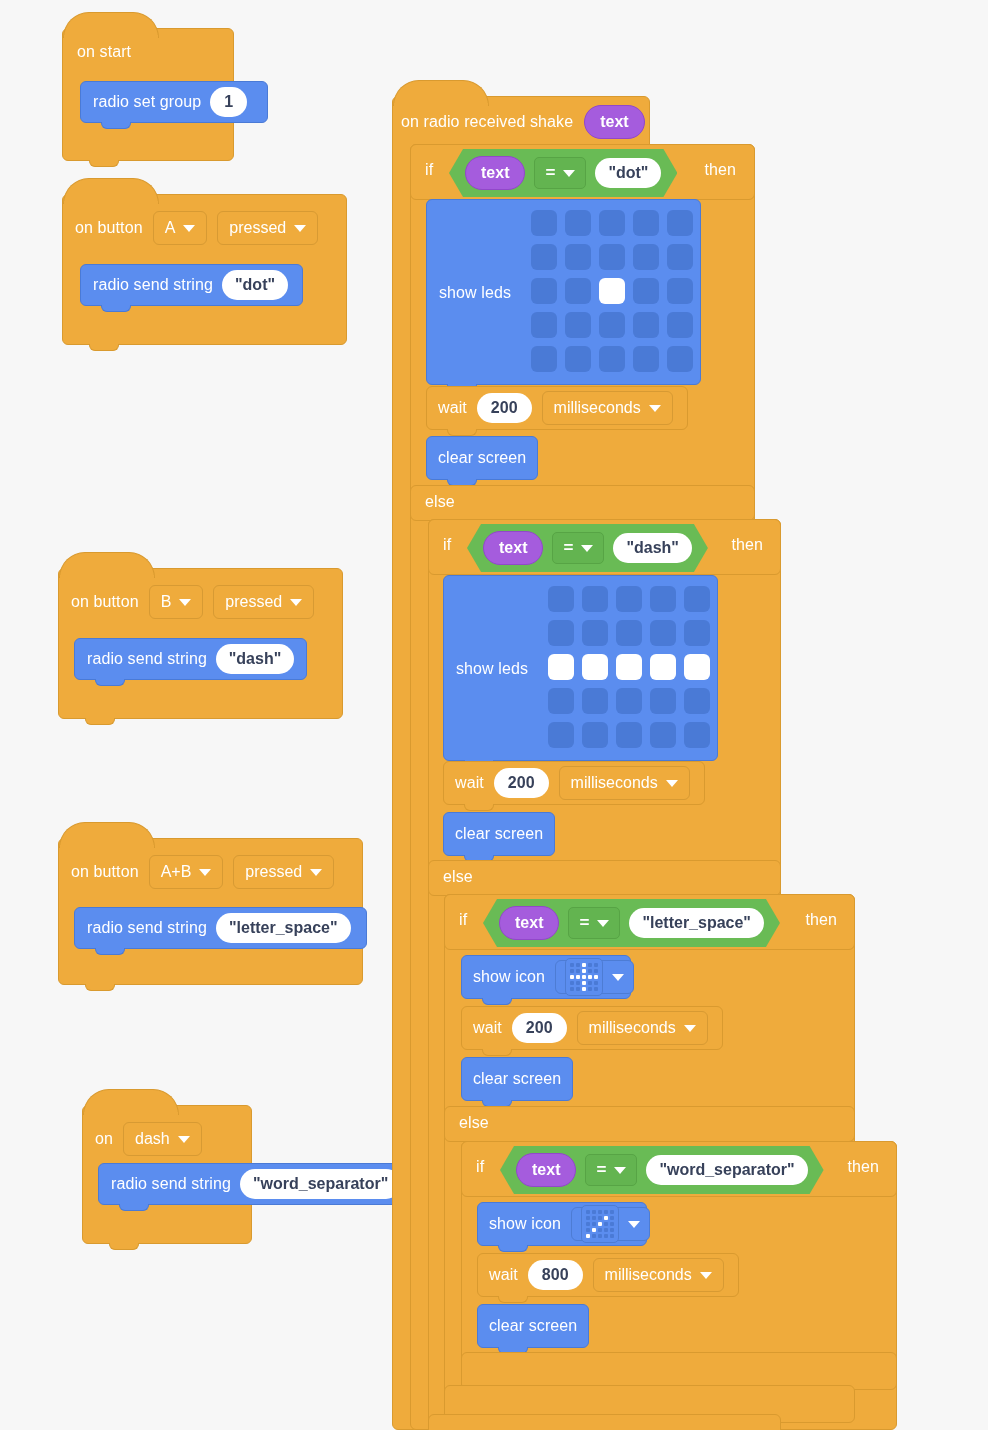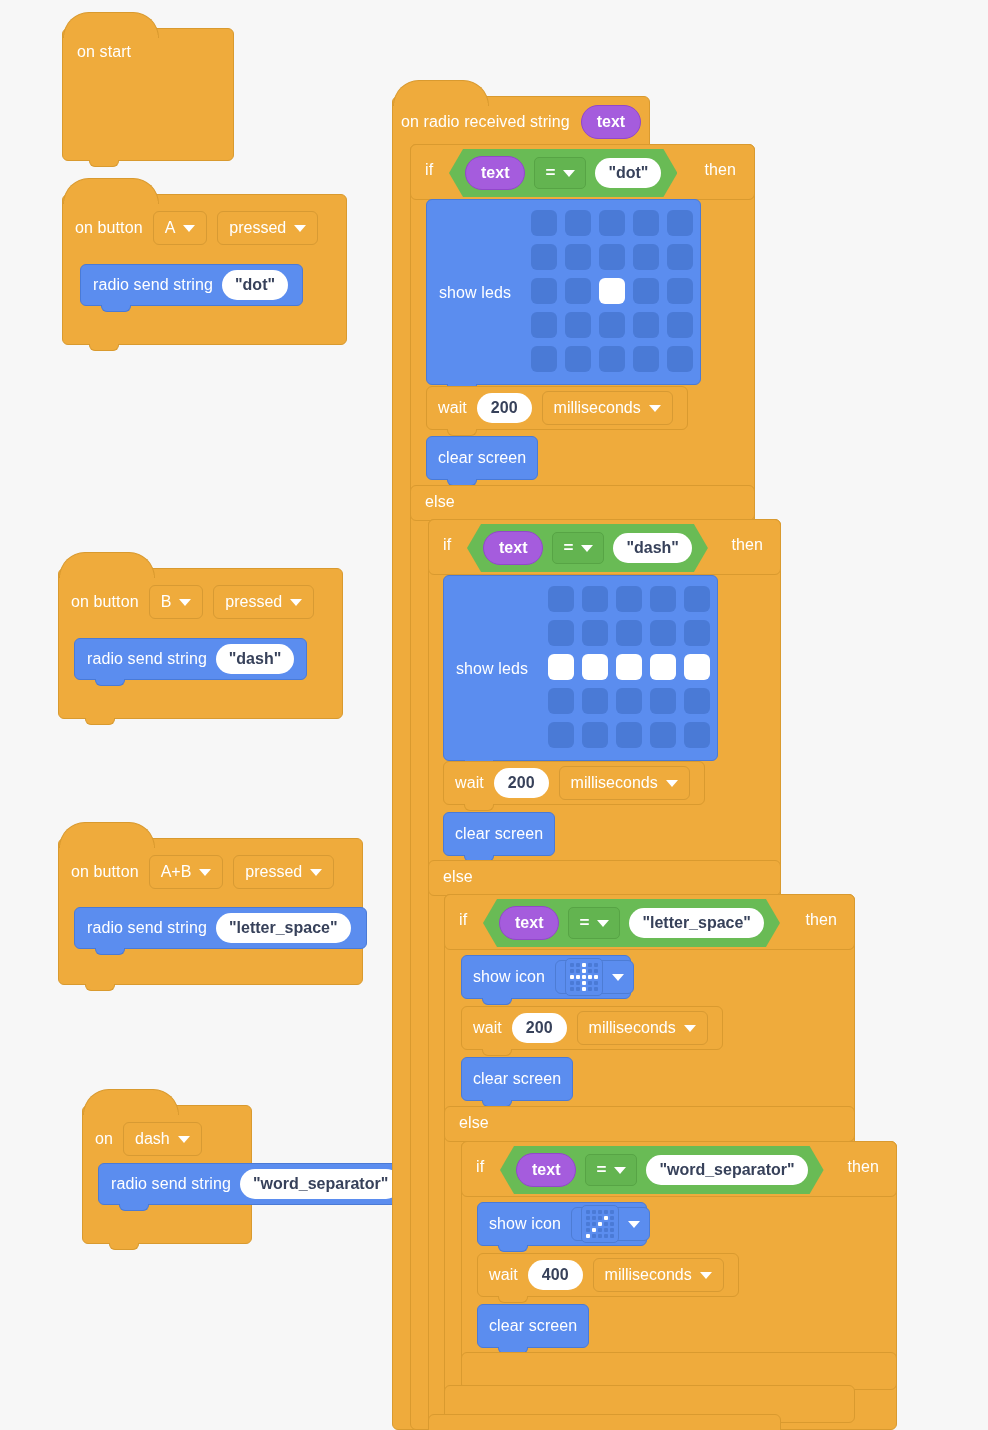--- a/index.html
+++ b/index.html
@@ -113,20 +113,27 @@
 
 <div class="canvas">
 
   <div class="blk evt hat" style="left:62px; top:28px; width:172px; height:133px;">
     <div class="hat-top"></div>
     <div style="position:absolute; left:14px; top:14px;">
       <span class="lbl">on start</span>
     </div>
     <div class="notch" style="left:26px; bottom:-7px;"></div>
   </div>
+  <div class="blk blue" style="left:80px; top:81px; width:188px; height:42px;">
+    <div class="row">
+      <span class="lbl">radio set group</span>
+      <span class="field num">1</span>
+    </div>
+    <div class="notch" style="left:20px; bottom:-7px;"></div>
+  </div>
 
   <div class="blk evt hat" style="left:62px; top:194px; width:285px; height:151px;">
     <div class="hat-top"></div>
     <div style="position:absolute; left:12px; top:16px; display:flex; align-items:center; gap:10px;">
       <span class="lbl">on button</span>
       <span class="dd">
         <span>A</span>
         <i class="caret"></i>
       </span>
       <span class="dd">
@@ -205,21 +212,21 @@
     <div class="row">
       <span class="lbl">radio send string</span>
       <span class="field">"word_separator"</span>
     </div>
     <div class="notch" style="left:20px; bottom:-7px;"></div>
   </div>
 
   <div class="blk evt hat" style="left:392px; top:96px; width:258px; height:1334px;">
     <div class="hat-top"></div>
     <div style="position:absolute; left:8px; top:8px; display:flex; align-items:center; gap:11px;">
-      <span class="lbl">on radio received string</span>
+      <span class="lbl">on radio received shake</span>
       <span class="varpill">text</span>
     </div>
   </div>
 
   <div class="blk evt" style="left:410px; top:144px; width:345px; height:1286px;"></div>
 
   <div class="blk evt" style="left:410px; top:144px; width:345px; height:56px;">
     <div style="position:absolute; left:14px; top:16px;">
       <span class="lbl">if</span>
     </div>
@@ -511,21 +518,21 @@
           </span>
         <i class="caret"></i>
       </span>
     </div>
     <div class="notch" style="left:20px; bottom:-7px;"></div>
   </div>
 
   <div class="blk evt" style="left:477px; top:1253px; width:262px; height:44px;">
     <div class="row" style="padding:0 11px; gap:10px;">
       <span class="lbl">wait</span>
-      <span class="field num">400</span>
+      <span class="field num">800</span>
       <span class="dd">
         <span>milliseconds</span>
         <i class="caret"></i>
       </span>
     </div>
     <div class="notch" style="left:20px; bottom:-7px;"></div>
   </div>
 
   <div class="blk blue" style="left:477px; top:1304px; width:112px; height:44px;">
     <div class="row" style="padding:0 11px;">

